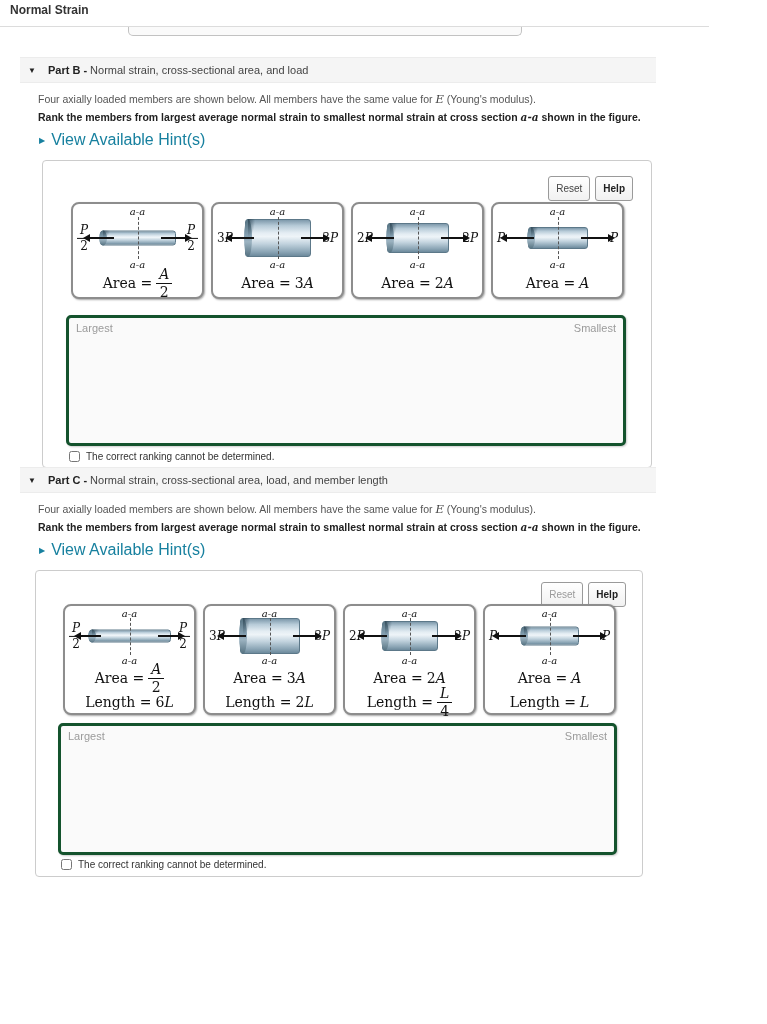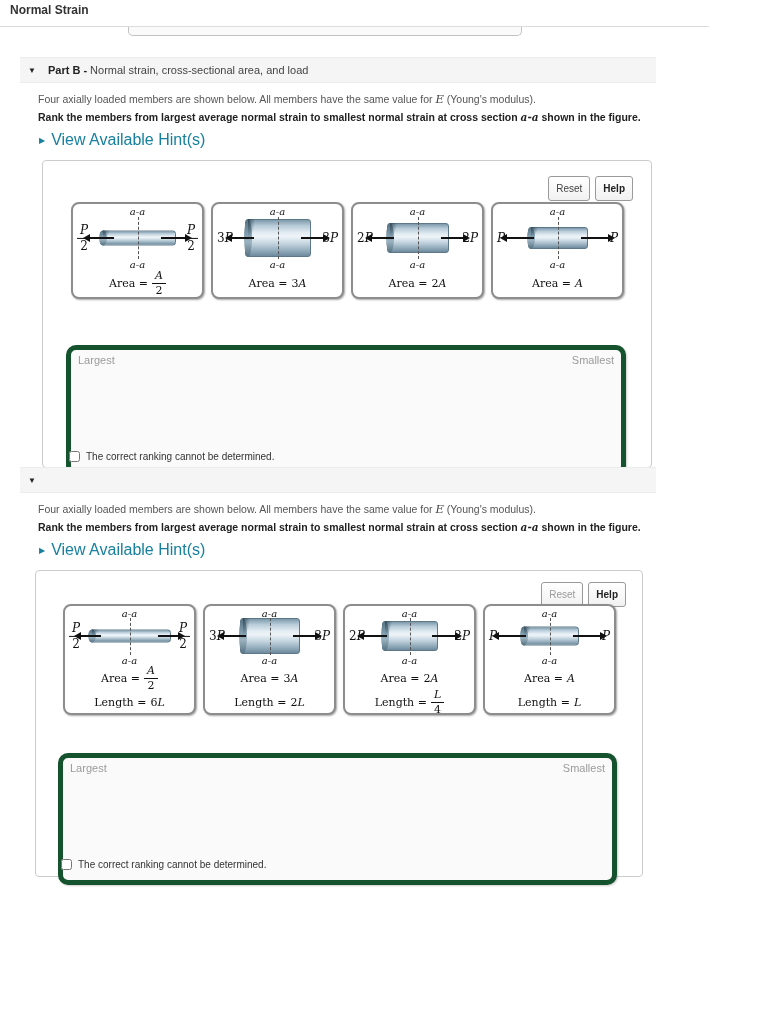--- a/index.html
+++ b/index.html
@@ -85,28 +85,28 @@
   .pc .load {top:30px;}
   .load.lft {left:4px;}
   .load.rgt {right:4px;}
   .coef {font-style:normal;}
 
   .frac {display:inline-flex; flex-direction:column; align-items:center; line-height:1.05; vertical-align:middle;}
   .frac .fnum {border-bottom:1px solid #111; padding:0 3px 1px; font-style:italic;}
   .frac .fden {padding-top:1px;}
 
   .mline {position:absolute; left:0; right:0; display:flex; justify-content:center; align-items:center; gap:4px;
-          font-family:"DejaVu Serif", serif; font-size:11px; color:#111;}
+          font-family:"DejaVu Serif", serif; font-size:14px; color:#111;}
   .pb .mline.area {top:66px; height:26px;}
   .pc .mline.area {top:60px; height:24px;}
   .pc .mline.len  {top:84px; height:24px;text-align:center;}
   .mgroup {display:inline-flex; align-items:center;}
 
-  .rank-box {position:absolute; background:#fafafa; border:5px solid #14532d; border-radius:10px;
-             box-shadow:1px 1px 2px rgba(0,0,0,.2); box-sizing:border-box;margin-top:30px;}
+  .rank-box {position:absolute; background:#fafafa; border:3px solid #14532d; border-radius:5px;
+             box-shadow:1px 1px 2px rgba(0,0,0,.2); box-sizing:border-box;}
   #part-b .rank-box {top:154px; left:23px; width:560px; height:131px;}
   #part-c .rank-box {top:152px; left:22px; width:559px; height:132px;}
   .rank-head {display:flex; justify-content:space-between; padding:4px 7px; font-size:11px; color:#9b9b9b;}
 
   .cb-row {position:absolute; display:flex; align-items:center; gap:6px; cursor:pointer;}
   #part-b .cb-row {top:290px; left:26px;}
   #part-c .cb-row {top:288px; left:25px;}
   .cb-row input {width:11px; height:11px; margin:0;}
   .cb-row span {font-size:10px; color:#333;}
 </style>
@@ -227,20 +227,21 @@
       <label class="cb-row">
         <input type="checkbox" style="">
         <span>The correct ranking cannot be determined.</span>
       </label>
     </div>
   </section>
 
   <section class="part-section" id="part-c">
     <div class="part-header">
       <span class="caret">▼</span>
+      <span class="part-title"><b>Part C - </b><span class="rest">Normal strain, cross-sectional area, load, and member length</span></span>
     </div>
 
     <p class="intro"><span>Four axially loaded members are shown below. All members have the same value for </span><span class="mvar">E</span><span> (Young's modulus).</span></p>
     <p class="rank-line"><span>Rank the members from largest average normal strain to smallest normal strain at cross section </span><span class="mvar">a-a</span><span> shown in the figure.</span></p>
     <div class="hint-row">
       <span class="hint-caret">▶</span>
       <a class="hint-link">View Available Hint(s)</a>
     </div>
 
     <div class="answer-box">

